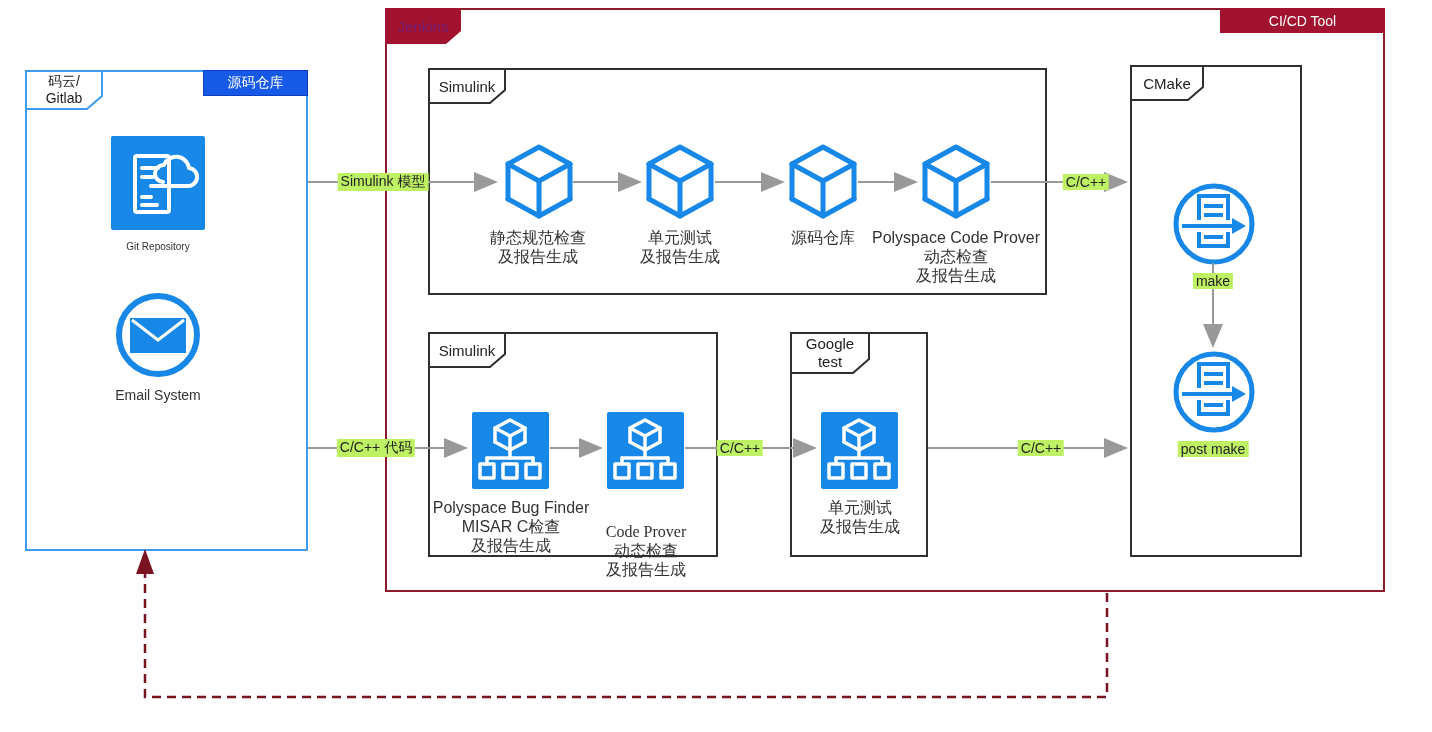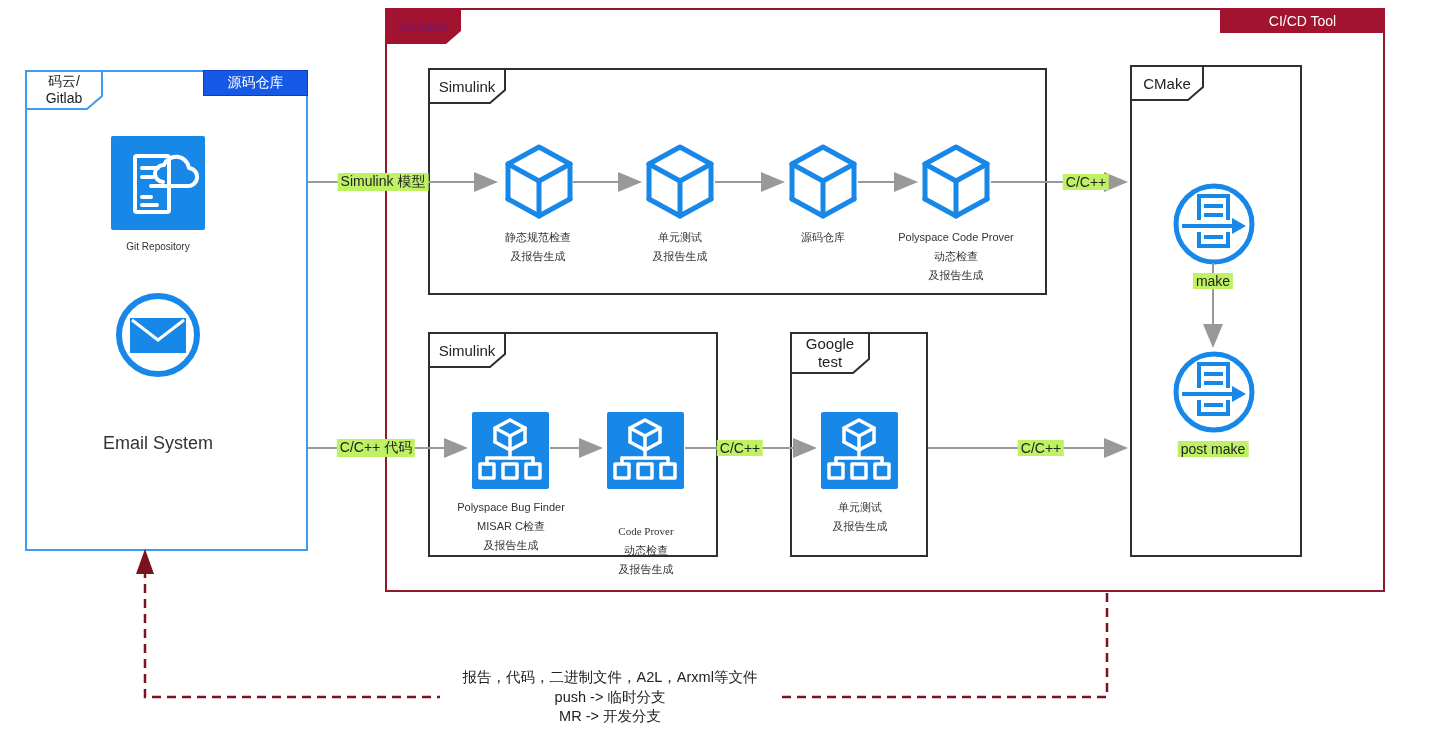--- a/index.html
+++ b/index.html
@@ -17,21 +17,21 @@
     display:flex;align-items:center;justify-content:center;font-size:15px;color:#222;
     text-align:center;line-height:17px;white-space:pre-line;}
   .tablabel.white{color:#701a75;}
   .tag{position:absolute;display:flex;align-items:center;justify-content:center;
     color:#fff;font-size:14px;box-sizing:border-box;}
   .tag.bluetag{background:#1659e6;border:1px solid #0b3fc0;}
   .tag.maroontag{background:#a2132f;}
   .icon{position:absolute;}
   .bluesquare{background:#1787e8;border-radius:2px;}
   .nodelabel{position:absolute;transform:translateX(-50%);text-align:center;
-    font-size:11px;line-height:19px;color:#333;white-space:pre-line;}
+    font-size:16px;line-height:19px;color:#333;white-space:pre-line;}
   .arrowlabel{position:absolute;transform:translate(-50%,-50%);background:#bef264;
     padding:0 3px;font-size:14px;color:#222;white-space:nowrap;z-index:4;}
   #overlay{position:absolute;left:0;top:0;z-index:3;pointer-events:none;}
   .z2{z-index:2;}
   #feedback-text{position:absolute;left:440px;top:668px;width:340px;background:#fff;
     text-align:center;font-size:14.5px;line-height:19.5px;color:#222;
     white-space:pre-line;z-index:4;}
 </style>
 </head>
 <body>
@@ -113,21 +113,21 @@
   </div>
   <div class="nodelabel" style="left:158px;top:237px;width:160px;font-size:10px;">Git Repository</div>
 
   <div class="icon z2" style="left:115px;top:292px;width:86px;height:86px;">
     <svg width="86" height="86" viewBox="0 0 86 86">
       <circle cx="43" cy="43" r="39" fill="#fff" stroke="#1787e8" stroke-width="6"></circle>
       <rect x="15" y="26" width="56" height="35" fill="#1787e8"></rect>
       <polyline points="17,28 43,48 69,28" fill="none" stroke="#fff" stroke-width="3"></polyline>
     </svg>
   </div>
-  <div class="nodelabel" style="left:158px;top:386px;width:160px;font-size:18px;margin-top:48px;">Email System</div>
+  <div class="nodelabel" style="left:158px;top:386px;width:160px;font-size:14px;">Email System</div>
 
   <div class="icon z2" style="left:504px;top:143px;">
     <svg width="70" height="78" viewBox="0 0 70 78">
       <g fill="#fff" stroke="#1787e8" stroke-width="5" stroke-linejoin="round" stroke-linecap="round">
         <polygon points="35,4 66,21 35,38 4,21"></polygon>
         <line x1="4" y1="21" x2="4" y2="56"></line>
           <line x1="66" y1="21" x2="66" y2="56"></line>
         <line x1="35" y1="38" x2="35" y2="73"></line>
         <polyline points="4,56 35,73 66,56" fill="none"></polyline>
       </g>
@@ -293,17 +293,14 @@
     <path d="M1107,593 L1107,697 L145,697 L145,560" fill="none" stroke="#7a1220" stroke-width="2.5" stroke-dasharray="9,6"></path>
     <polygon points="145,549 136,574 154,574" fill="#7a1220"></polygon>
   </svg>
 
   <div class="arrowlabel" style="left:383px;top:182px;">Simulink 模型</div>
   <div class="arrowlabel" style="left:1086px;top:182px;">C/C++</div>
   <div class="arrowlabel" style="left:376px;top:448px;">C/C++ 代码</div>
   <div class="arrowlabel" style="left:740px;top:448px;">C/C++</div>
   <div class="arrowlabel" style="left:1041px;top:448px;">C/C++</div>
 
-  <div id="feedback-text">报告，代码，二进制文件，A2L，Arxml等文件
-push -&gt; 临时分支
-MR -&gt; 开发分支</div>
 
 </div>
 
 </body></html>

